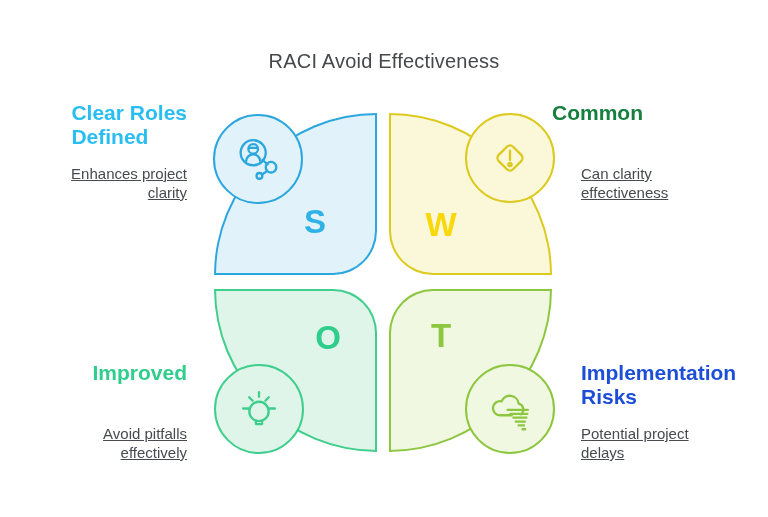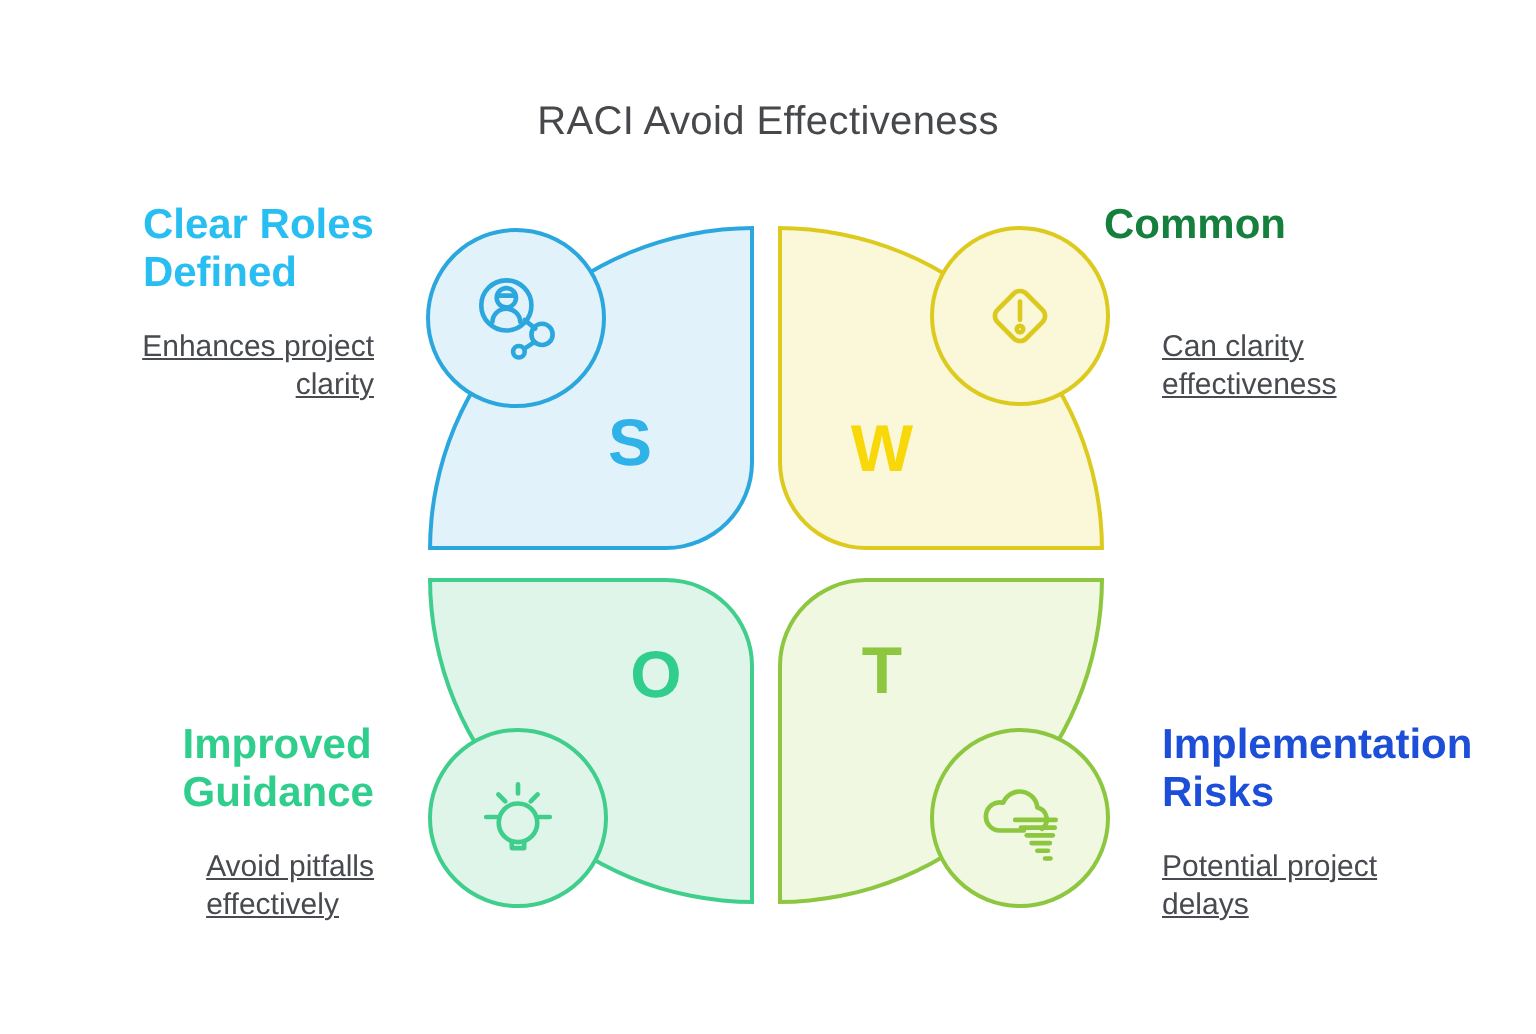--- a/index.html
+++ b/index.html
@@ -43,21 +43,21 @@
   .letter-o { left:328px; top:337px; color:#2FCE8C; }
   .letter-t { left:441px; top:335px; color:#8DC63F; }
   
   .heading { position:absolute; font-size:21px; font-weight:700; line-height:23.5px; }
   .desc    { position:absolute; font-size:15px; line-height:19px; color:#474A4E;text-decoration:underline; }
   .h-s { top:101px; right:581px; text-align:left; color:#29BEF2; }
   .d-s { top:164px; right:581px; text-align:right; }
   .h-w { top:101px; left:552px; color:#15803d; }
   .d-w { top:164px; left:581px; }
   .h-o { top:361px; right:581px; text-align:left; color:#2FCE8C; }
-  .d-o { top:424px; right:581px; }
+  .d-o { top:424px; right:581px; text-align:right; }
   .h-t { top:361px; left:581px; color:#1d4ed8; }
   .d-t { top:424px; left:581px; }
 </style>
 </head>
 <body>
 
 <div class="stage">
 
   <h1 class="title">RACI Avoid Effectiveness</h1>
 
@@ -125,21 +125,20 @@
   <div class="heading h-w">
     <span>Common</span><br>
   </div>
   <div class="desc d-w">
     <span>Can clarity</span><br>
     <span>effectiveness</span>
   </div>
 
   <div class="heading h-o">
     <span>Improved</span><br>
-    <span>Guidance</span>
   </div>
   <div class="desc d-o">
     <span>Avoid pitfalls</span><br>
     <span>effectively</span>
   </div>
 
   <div class="heading h-t">
     <span>Implementation</span><br>
     <span>Risks</span>
   </div>

